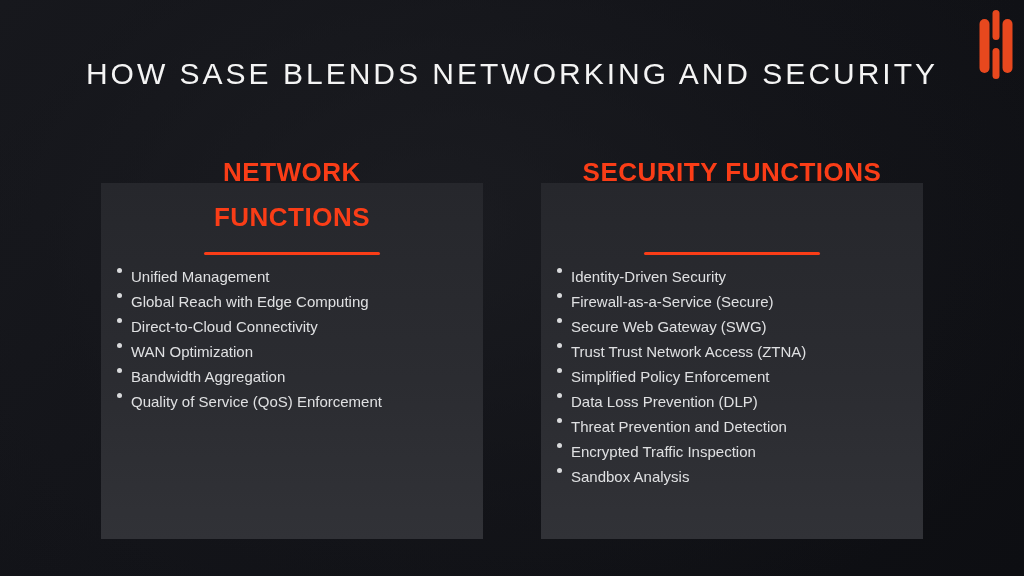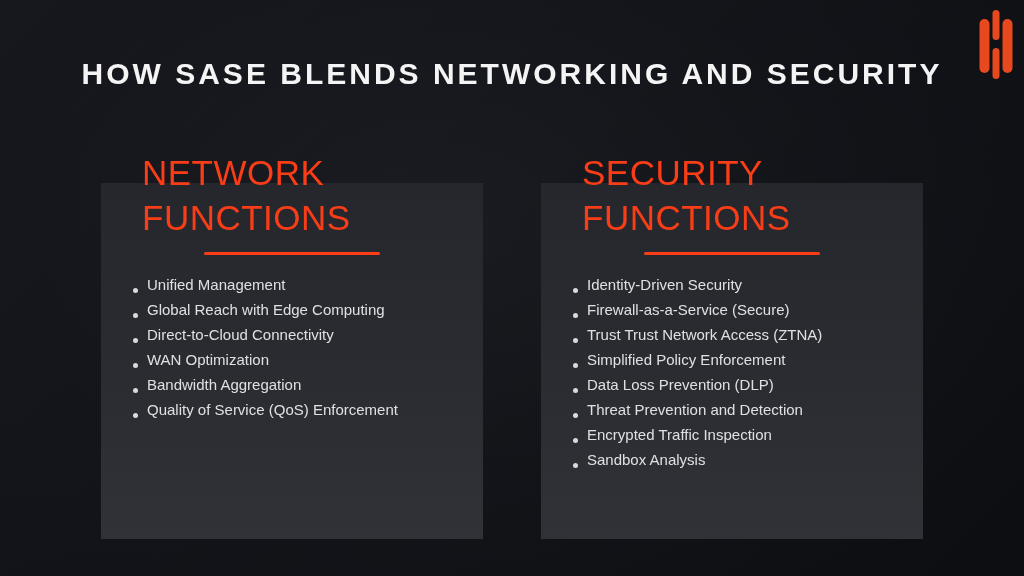--- a/index.html
+++ b/index.html
@@ -27,21 +27,21 @@
 
   .slide-title {
     position: absolute;
     top: 57px;
     left: 0;
     width: 100%;
     text-align: center;
     color: var(--title-color);
     font-size: 30px;
     line-height: 34px;
-    font-weight: bold;
+    font-weight: normal;
     letter-spacing: 3px;
     white-space: nowrap;
   }
 
   .brand-logo {
     position: absolute;
     top: 10px;
     right: 11px;
     width: 34px;
     height: 70px;
@@ -57,25 +57,25 @@
   }
   .panel-left  { left: 101px; }
   .panel-right { left: 541px; }
 
   .panel-heading {
     position: absolute;
     top: -33px;
     left: 50%;
     transform: translateX(-50%);
     width: 300px;
-    text-align: left;
+    text-align: center;
     color: var(--accent);
-    font-size: 35px;
+    font-size: 26px;
     line-height: 45px;
-    font-weight: normal;
+    font-weight: bold;
     letter-spacing: 0.5px;
   }
 
   .heading-divider {
     position: absolute;
     top: 69px;
     left: 50%;
     transform: translateX(-50%);
     width: 176px;
     height: 2.5px;
@@ -86,22 +86,22 @@
   .bullet-list {
     position: absolute;
     top: 85px;
     left: 0;
     right: 0;
     list-style: none;
   }
   .bullet-list li {
     height: 25px;
     display: flex;
-    align-items: flex-end;
-    padding-left: 32px;
+    align-items: flex-start;
+    padding-left: 16px;
     color: var(--bullet-color);
     font-size: 15px;
   }
   .bullet-dot {
     flex: 0 0 auto;
     width: 5px;
     height: 5px;
     border-radius: 50%;
     background: #d9dadc;
     margin-right: 9px;
@@ -165,20 +165,24 @@
       <li>
         <span class="bullet-dot"></span>
         <span>Identity-Driven Security</span>
       </li>
 
       <li>
         <span class="bullet-dot"></span>
         <span>Firewall-as-a-Service (Secure)</span>
       </li>
 
+      <li>
+        <span class="bullet-dot"></span>
+        <span>Secure Web Gateway (SWG)</span>
+      </li>
 
 
       <li>
         <span class="bullet-dot"></span>
         <span>Trust Trust Network Access (ZTNA)</span>
       </li>
 
       <li>
         <span class="bullet-dot"></span>
         <span>Simplified Policy Enforcement</span>

